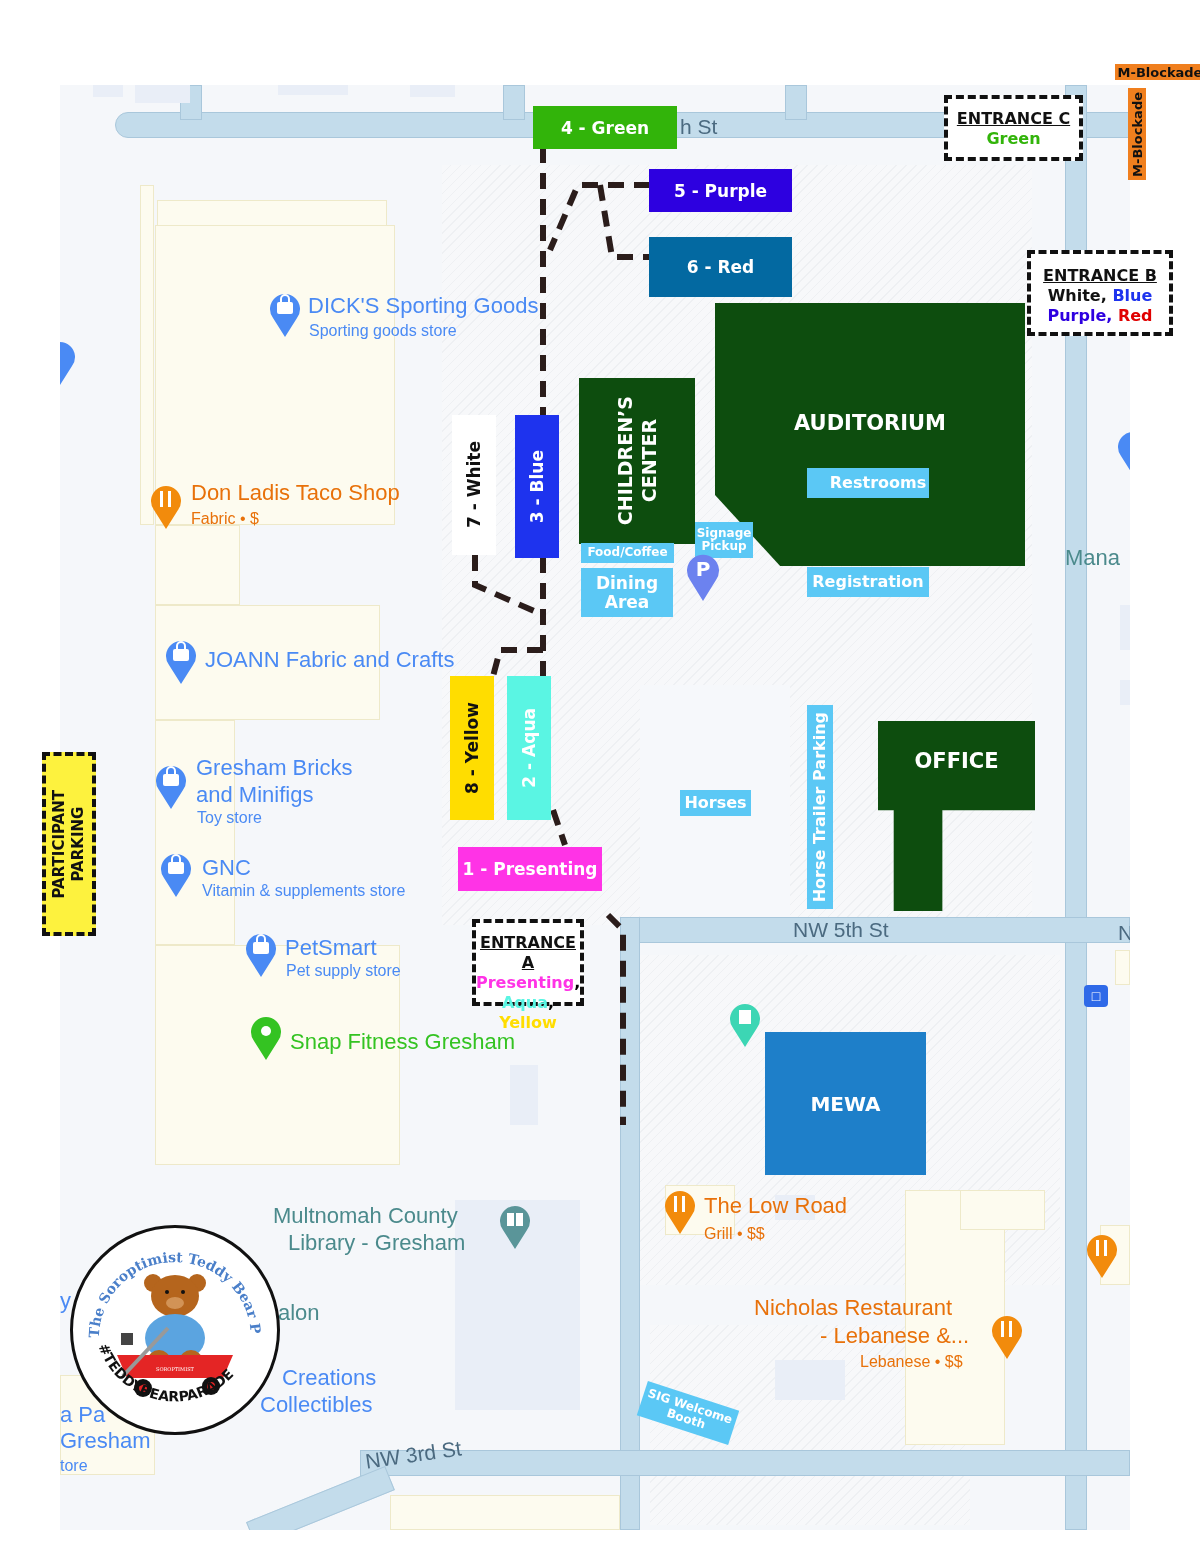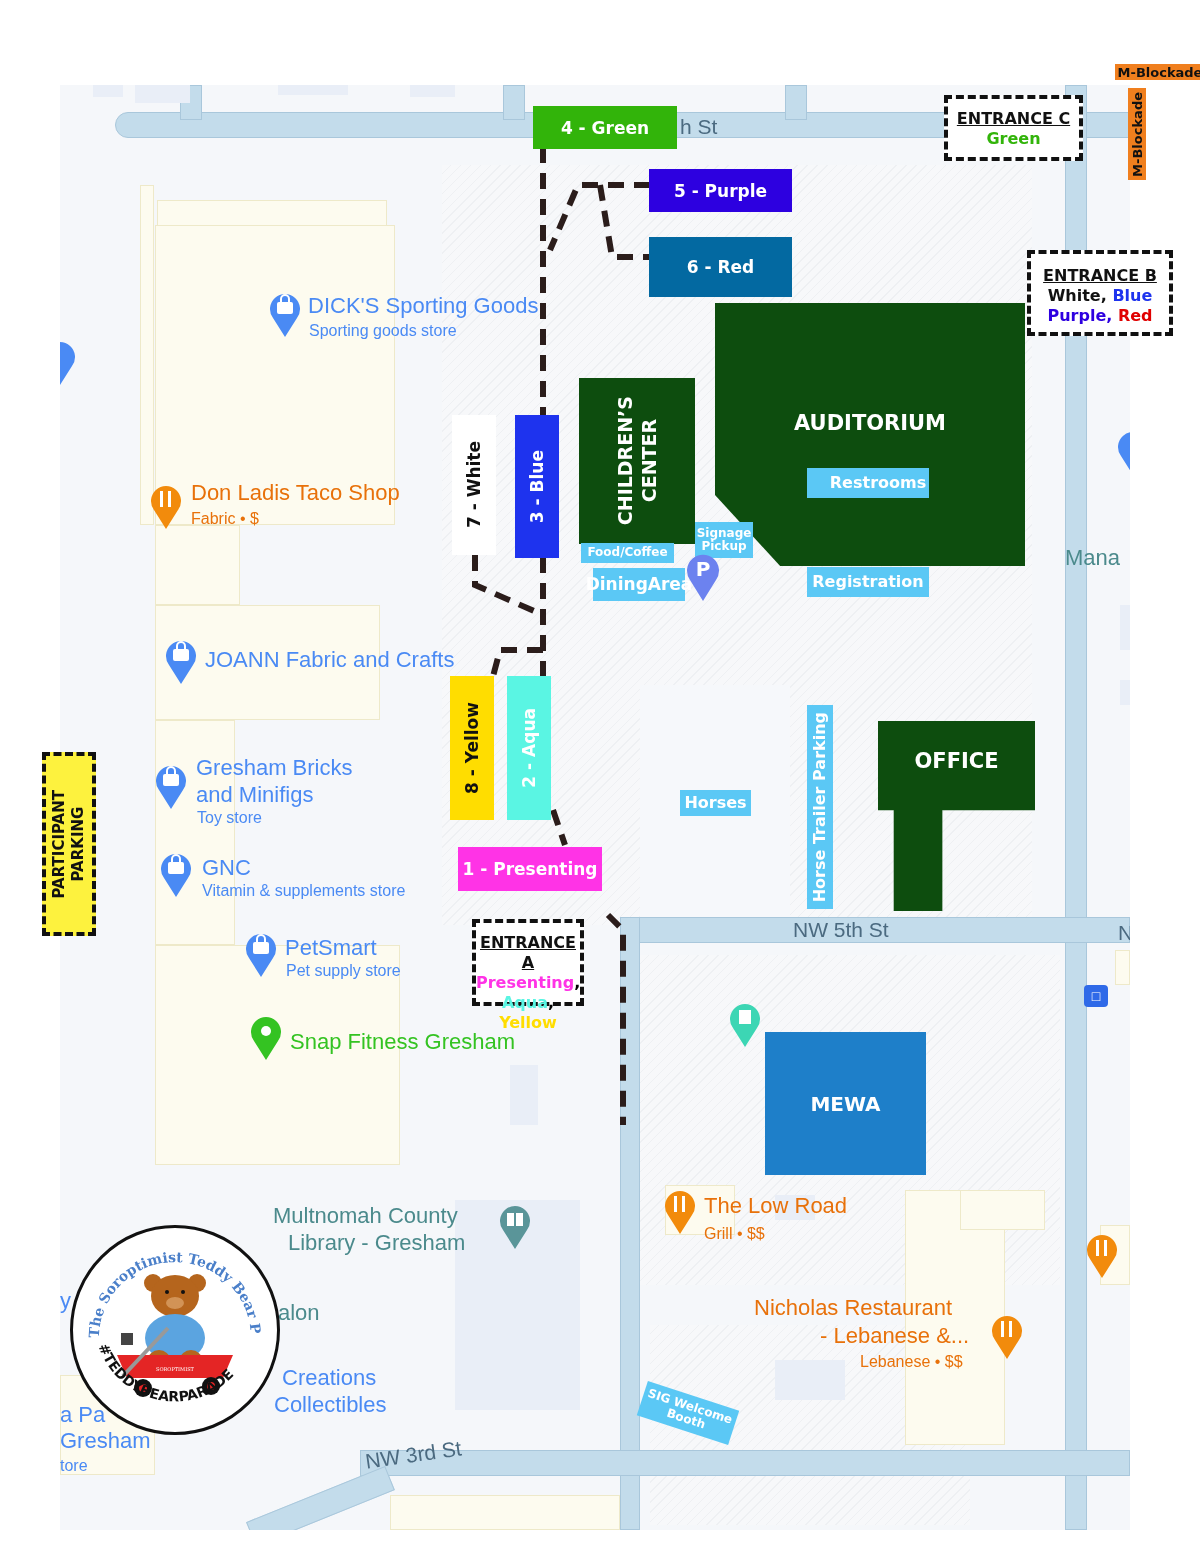--- a/index.html
+++ b/index.html
@@ -172,21 +172,21 @@
 
   <div class="abs" style="left:1024px;top:900px;width:24px;height:22px;background:#2f6ae8;border-radius:4px;color:#fff;font-size:14px;text-align:center;line-height:22px;">□</div>
 
   <svg class="pin" style="left:667px;top:915px;" width="36" height="48" viewBox="0 0 36 48">
       <path d="M18 47 L6 28 A15 15 0 1 1 30 28 Z" fill="#3cd6b4"></path>
       <rect x="12" y="10" width="12" height="14" fill="#fff"></rect>
     </svg>
 
   <div class="poi-name teal-t" style="left:218px;top:1215px;">alon</div>
   <div class="poi-name blue-t" style="left:222px;top:1280px;">Creations</div>
-  <div class="poi-name blue-t" style="left:200px;top:1307px;margin-left:14px;">Collectibles</div>
+  <div class="poi-name blue-t" style="left:200px;top:1307px;">Collectibles</div>
   <div class="poi-name blue-t" style="left:0;top:1317px;">a Pa</div>
   <div class="poi-name blue-t" style="left:0;top:1343px;">Gresham</div>
   <div class="poi-sub blue-t" style="left:0;top:1372px;">tore</div>
   <div class="poi-name blue-t" style="left:0;top:1203px;">y</div>
 
   <div class="green-b" style="left:655px;top:218px;width:310px;height:263px;clip-path:polygon(0 0,100% 0,100% 100%,21% 100%,0 73%);font-size:21px;align-items:flex-start;padding-top:108px;box-sizing:border-box;">
     <span>AUDITORIUM</span>
   </div>
   <div class="green-b" style="left:519px;top:293px;width:116px;height:166px;">
     <div class="vert" style="font-size:19px;line-height:24px;text-align:center;">
@@ -197,21 +197,21 @@
   <div class="green-b" style="left:818px;top:636px;width:157px;height:190px;clip-path:polygon(0 0,100% 0,100% 47%,41% 47%,41% 100%,10% 100%,10% 47%,0 47%);font-size:21px;align-items:flex-start;padding-top:28px;box-sizing:border-box;">
     <span>OFFICE</span>
   </div>
   <div class="abs" style="left:705px;top:947px;width:161px;height:143px;background:#1e7fc9;color:#fff;font-weight:bold;font-family:'DejaVu Sans',sans-serif;font-size:20px;display:flex;align-items:center;justify-content:center;">
     <span>MEWA</span>
   </div>
 
   <div class="lbl" style="left:747px;top:383px;width:122px;height:30px;font-size:16px;padding-left:20px;">Restrooms</div>
   <div class="lbl" style="left:747px;top:482px;width:122px;height:30px;font-size:16px;">Registration</div>
   <div class="lbl" style="left:521px;top:458px;width:93px;height:20px;font-size:12px;">Food/Coffee</div>
-  <div class="lbl" style="left:521px;top:483px;width:92px;height:33px;font-size:17px;flex-direction:row;margin-left:12px;">
+  <div class="lbl" style="left:521px;top:483px;width:92px;height:49px;font-size:17px;flex-direction:column;">
     <span>Dining</span>
     <span>Area</span>
   </div>
   <div class="lbl" style="left:635px;top:437px;width:58px;height:36px;font-size:12px;flex-direction:column;">
     <span>Signage</span>
     <span>Pickup</span>
   </div>
   <svg class="pin" style="left:625px;top:465px;" width="36" height="52" viewBox="0 0 36 52">
       <path d="M18 51 L5 30 A16 16 0 1 1 31 30 Z" fill="#6c82ef"></path>
       <text x="18" y="26" font-size="20" font-weight="bold" fill="#fff" text-anchor="middle" font-family="DejaVu Sans, sans-serif">P</text>

